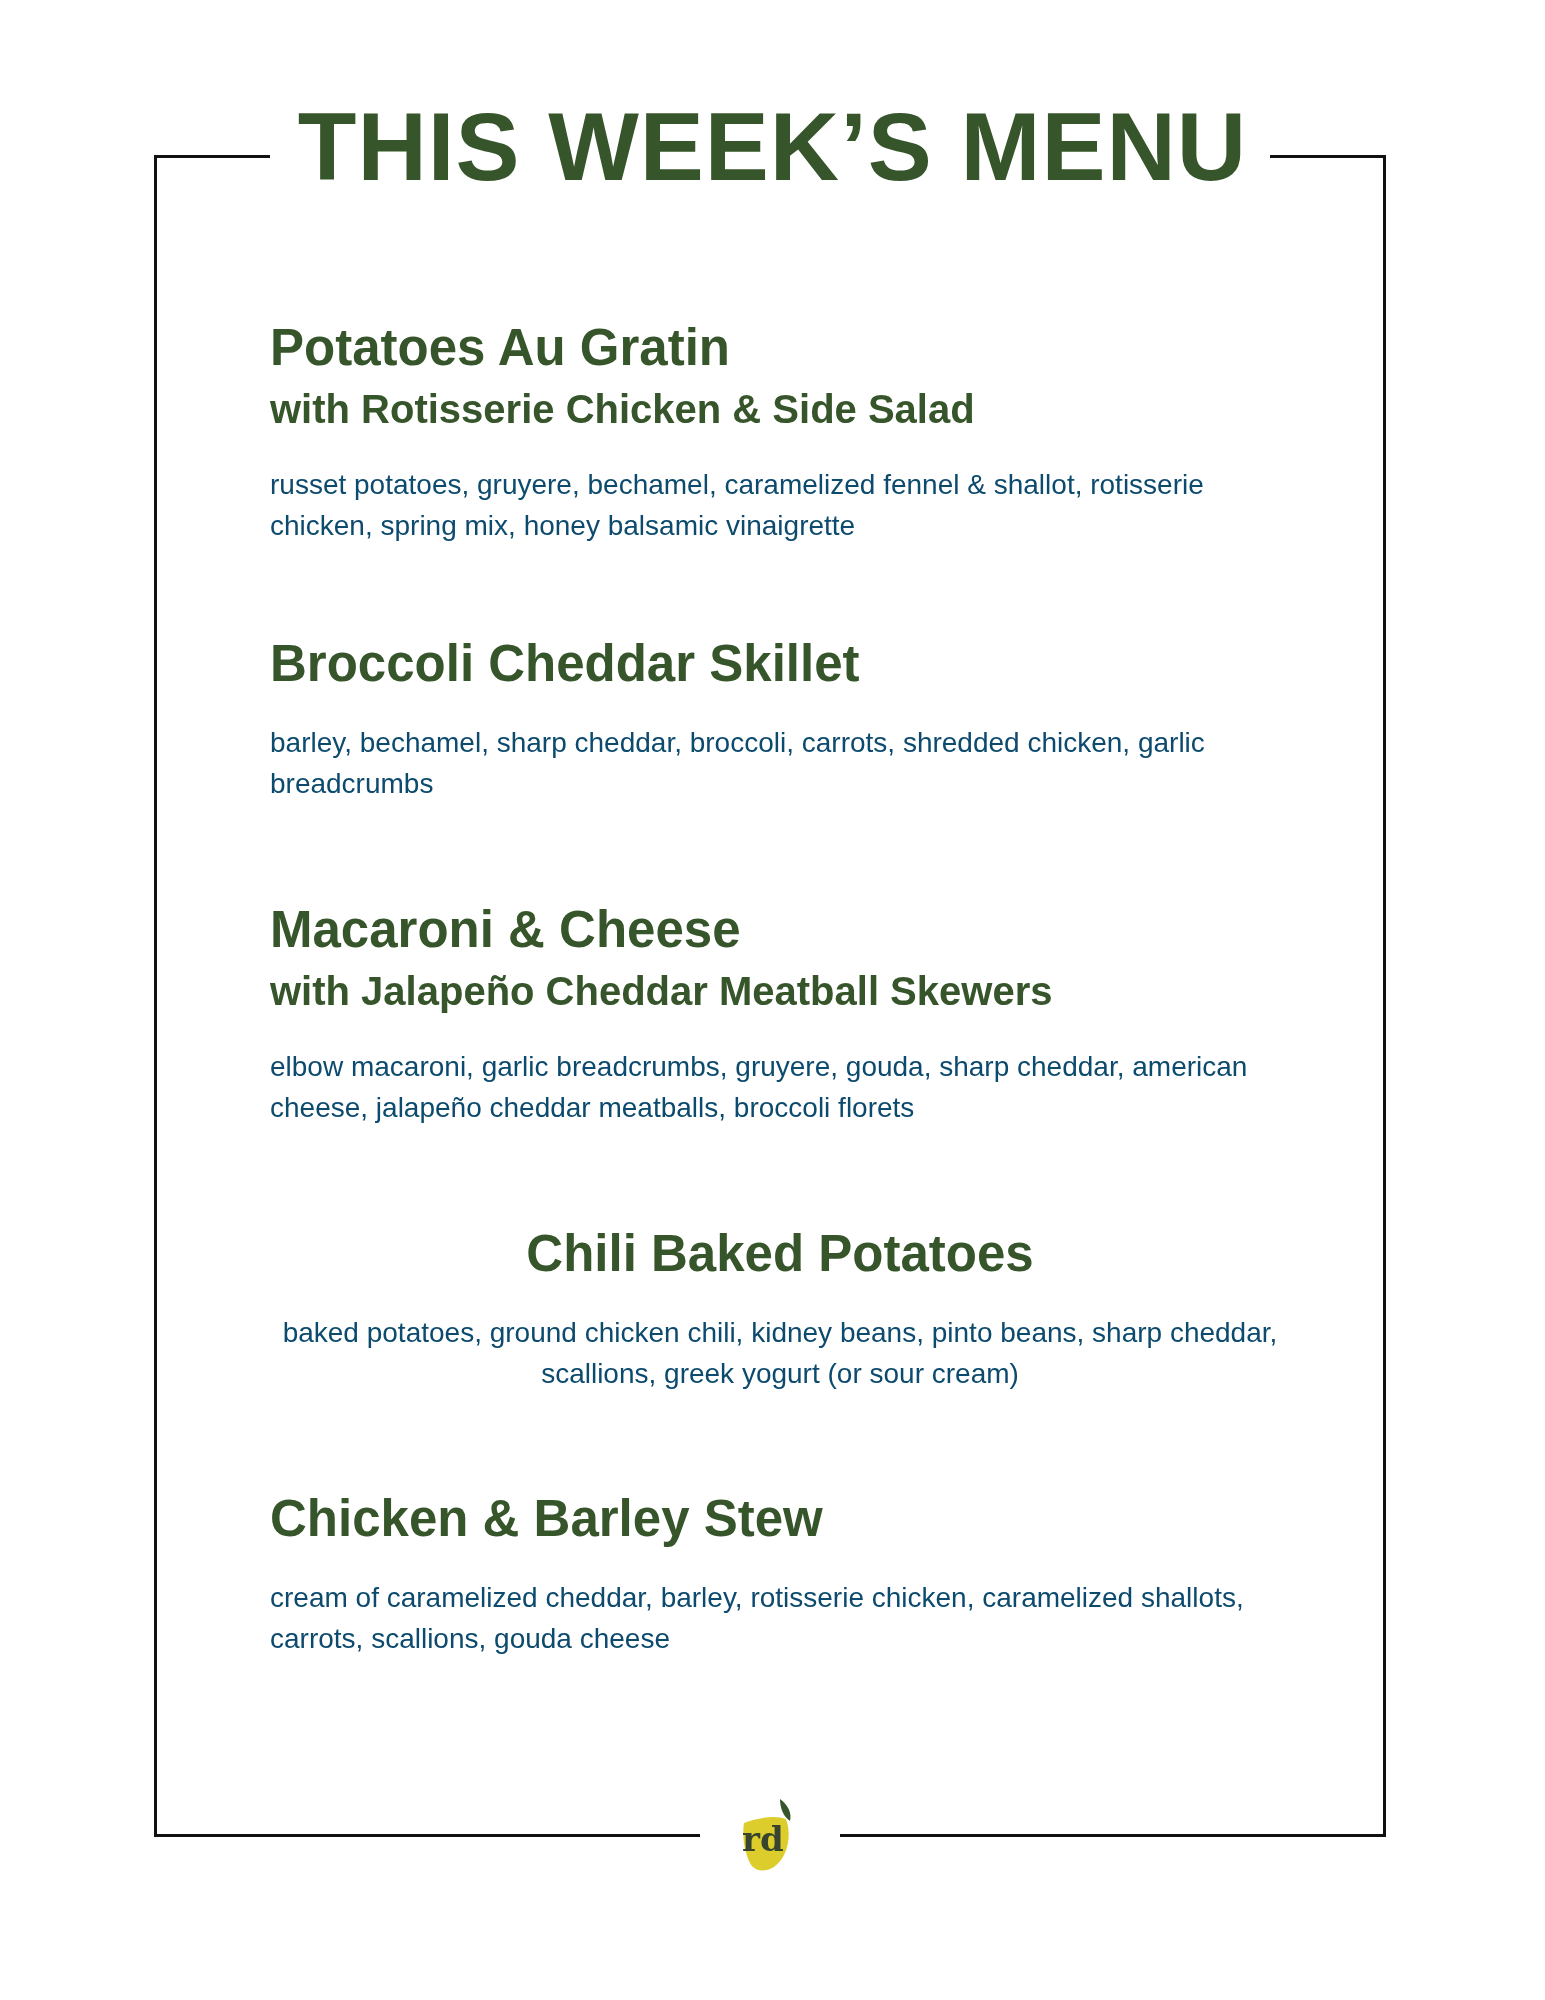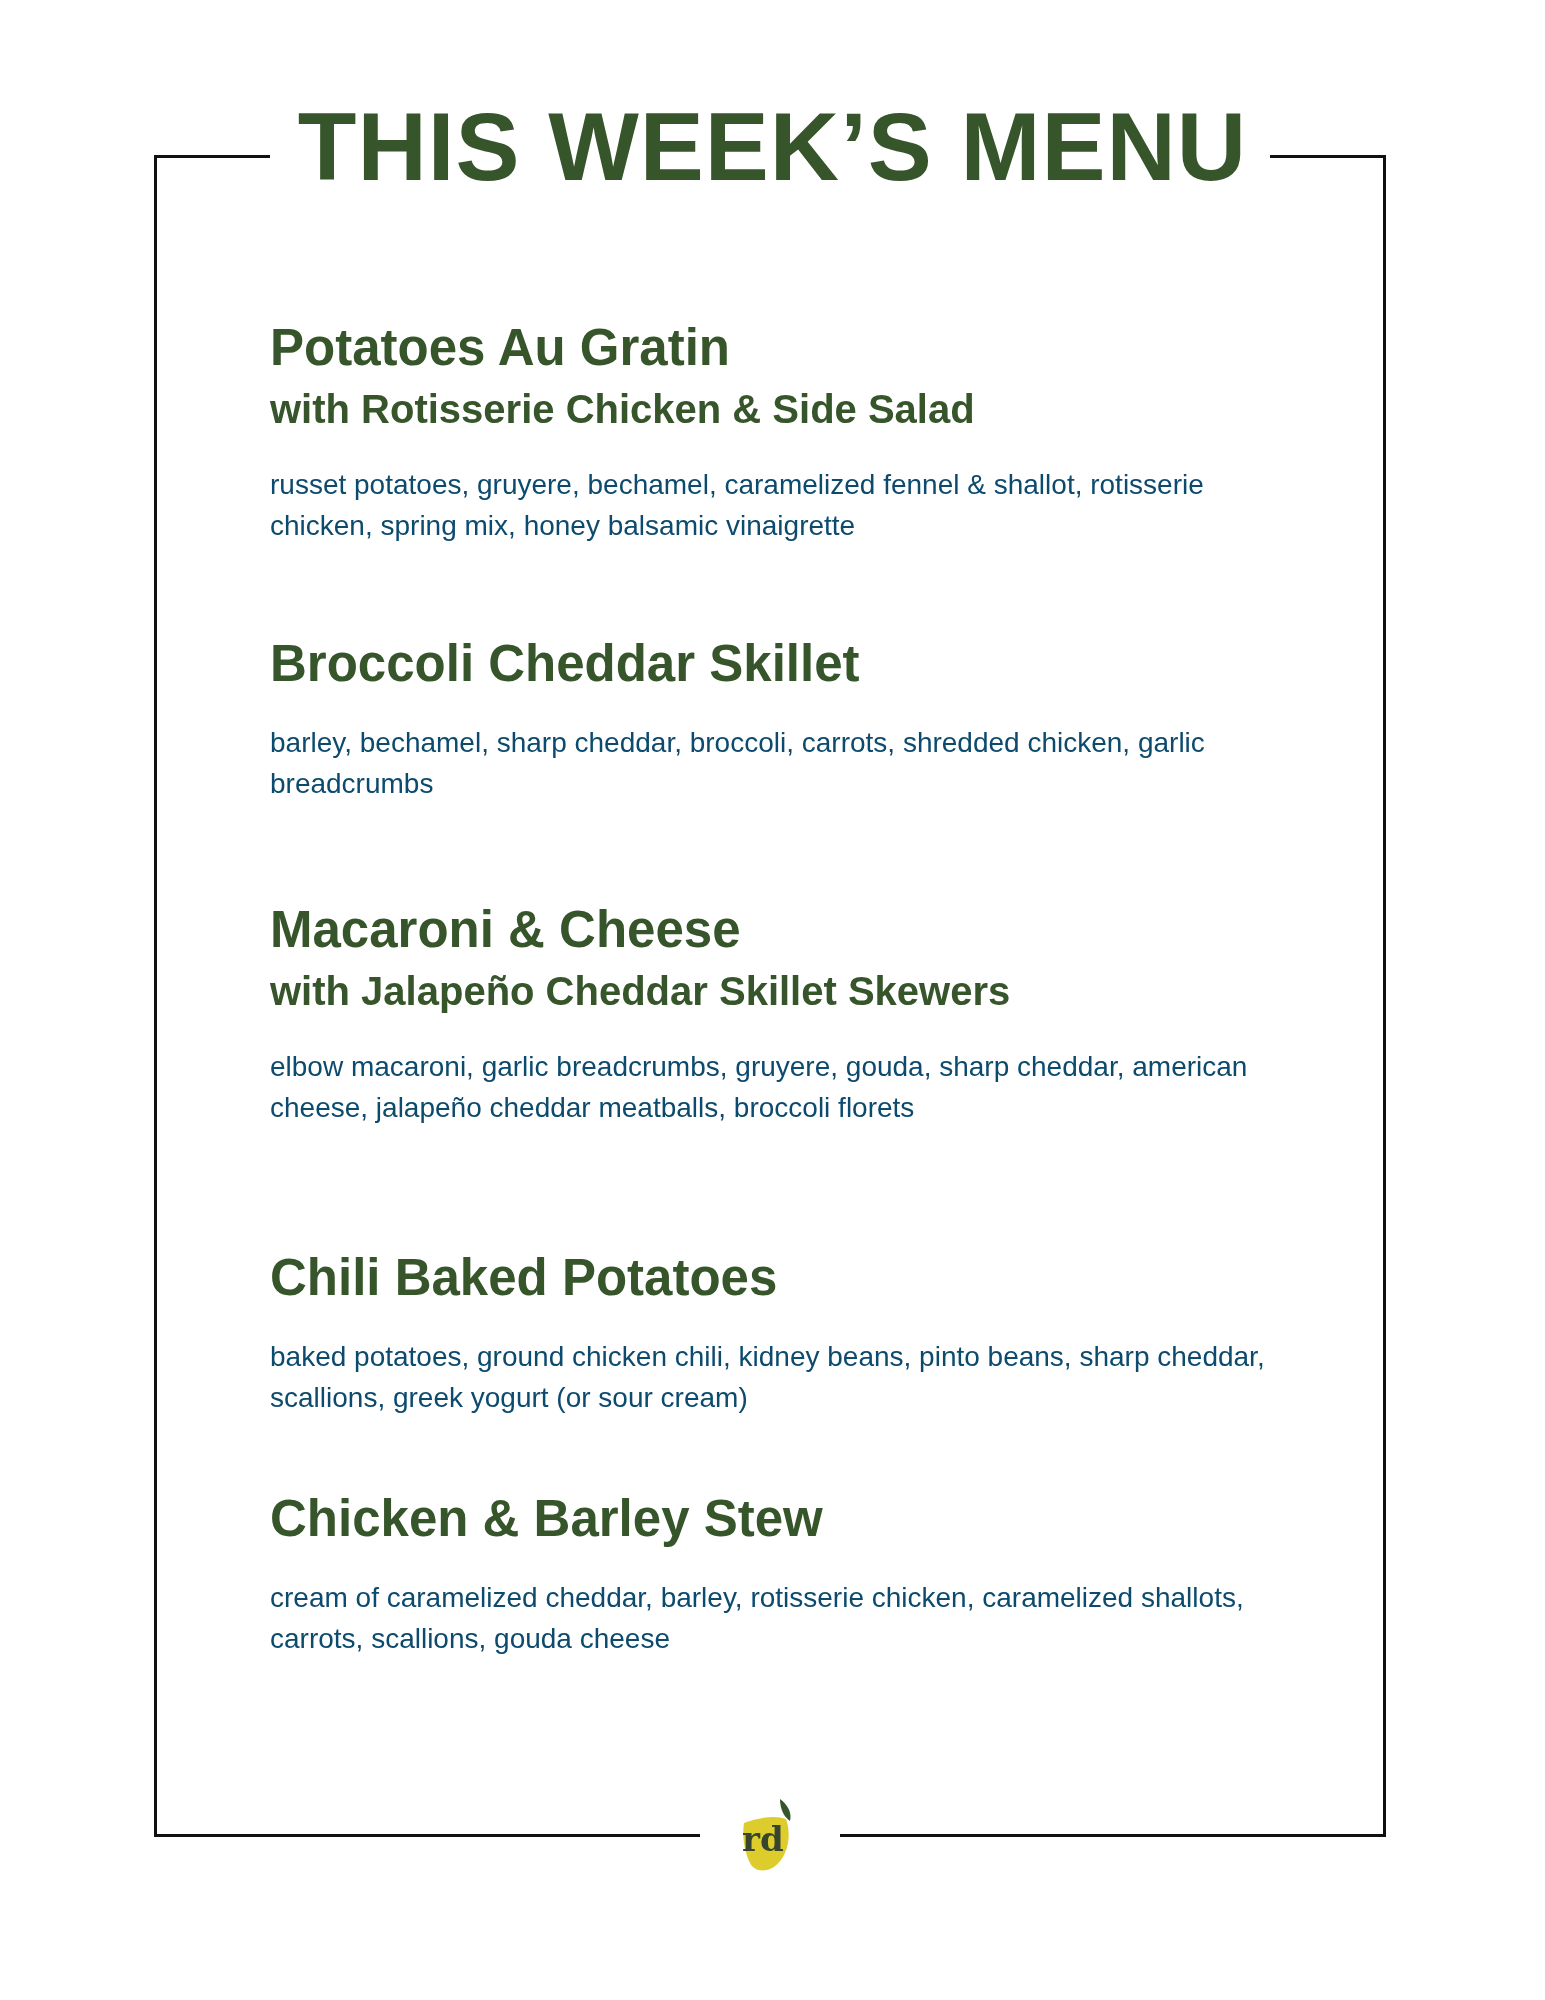--- a/index.html
+++ b/index.html
@@ -10,21 +10,21 @@
   .bottom-mask { position: absolute; left: 700px; top: 1820px; width: 140px; height: 40px; background: #fff; }
   .logo { position: absolute; left: 730px; top: 1795px; width: 70px; height: 80px; }
   .menu { position: absolute; left: 270px; top: 300px; width: 1020px; }
   .item { margin-bottom: 0; }
   .item h2 { margin: 0; color: #37552b; font-size: 51px; font-weight: bold; line-height: 64px; }
   .item h3 { margin: 0; color: #37552b; font-size: 40px; font-weight: bold; line-height: 58px; }
   .item p { margin: 26px 0 0 0; color: #0c4a6e; font-size: 28px; line-height: 41px; }
   .i1 { position: absolute; top: 16px; }
   .i2 { position: absolute; top: 332px; }
   .i3 { position: absolute; top: 598px; }
-  .i4 { position: absolute; top: 946px; }
+  .i4 { position: absolute; top: 922px; text-align: center; }
   .i5 { position: absolute; top: 1187px; }
 </style>
 </head>
 <body>
 
 <div class="frame"></div>
 <div class="title-mask"></div>
 <h1 class="page-title">THIS WEEK’S MENU</h1>
 
 <div class="menu">
@@ -32,21 +32,21 @@
     <h2>Potatoes Au Gratin</h2>
     <h3>with Rotisserie Chicken &amp; Side Salad</h3>
     <p>russet potatoes, gruyere, bechamel, caramelized fennel &amp; shallot, rotisserie chicken, spring mix, honey balsamic vinaigrette</p>
   </div>
   <div class="item i2">
     <h2>Broccoli Cheddar Skillet</h2>
     <p>barley, bechamel, sharp cheddar, broccoli, carrots, shredded chicken, garlic breadcrumbs</p>
   </div>
   <div class="item i3">
     <h2>Macaroni &amp; Cheese</h2>
-    <h3>with Jalapeño Cheddar Skillet Skewers</h3>
+    <h3>with Jalapeño Cheddar Meatball Skewers</h3>
     <p>elbow macaroni, garlic breadcrumbs, gruyere, gouda, sharp cheddar, american cheese, jalapeño cheddar meatballs, broccoli florets</p>
   </div>
   <div class="item i4">
     <h2>Chili Baked Potatoes</h2>
     <p>baked potatoes, ground chicken chili, kidney beans, pinto beans, sharp cheddar, scallions, greek yogurt (or sour cream)</p>
   </div>
   <div class="item i5">
     <h2>Chicken &amp; Barley Stew</h2>
     <p>cream of caramelized cheddar, barley, rotisserie chicken, caramelized shallots, carrots, scallions, gouda cheese</p>
   </div>

